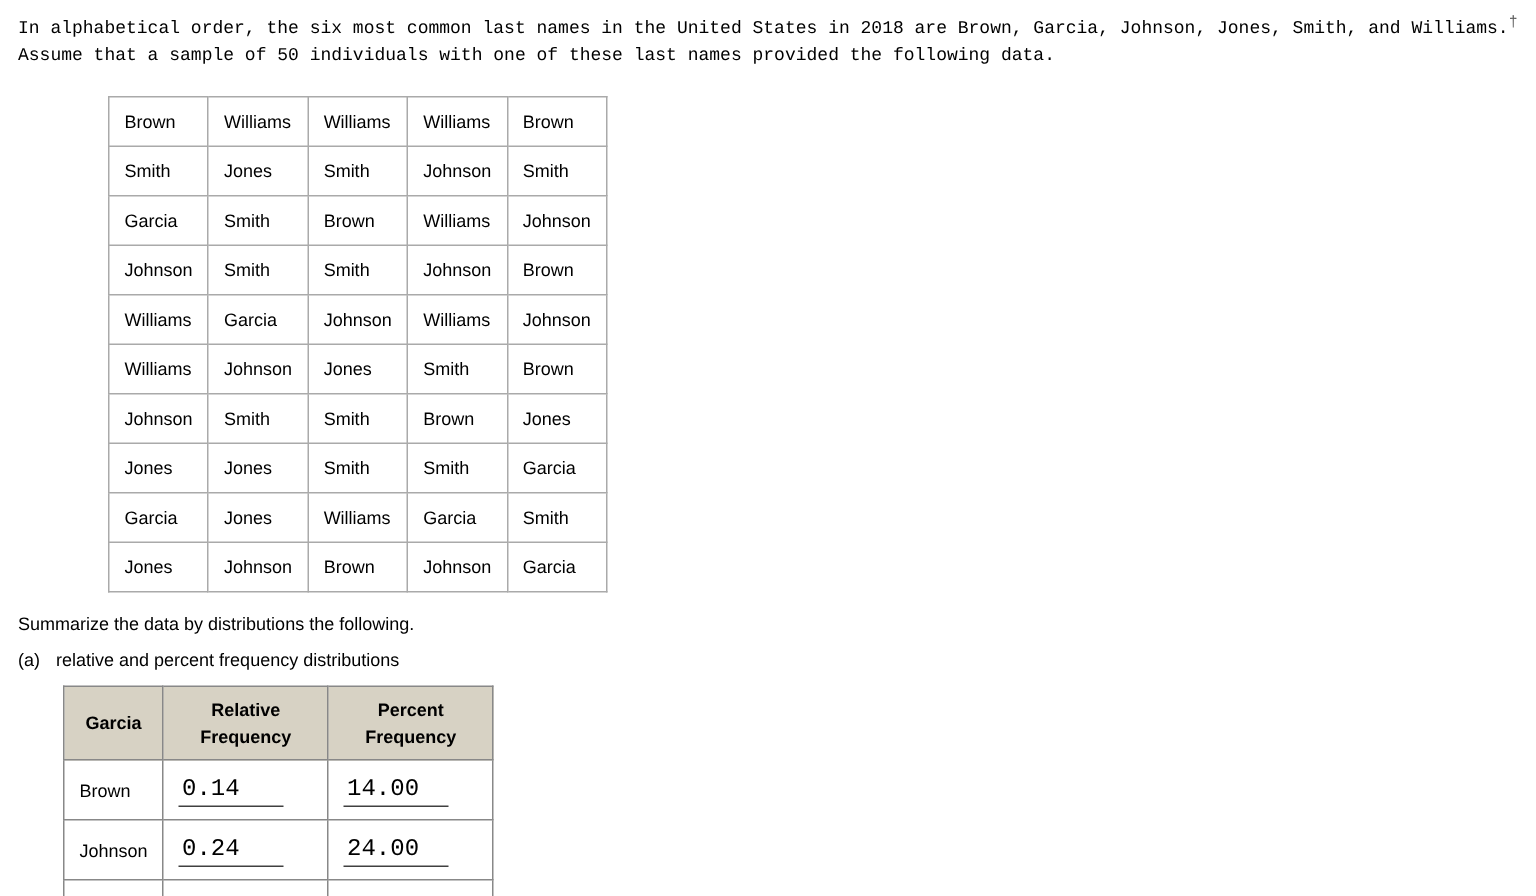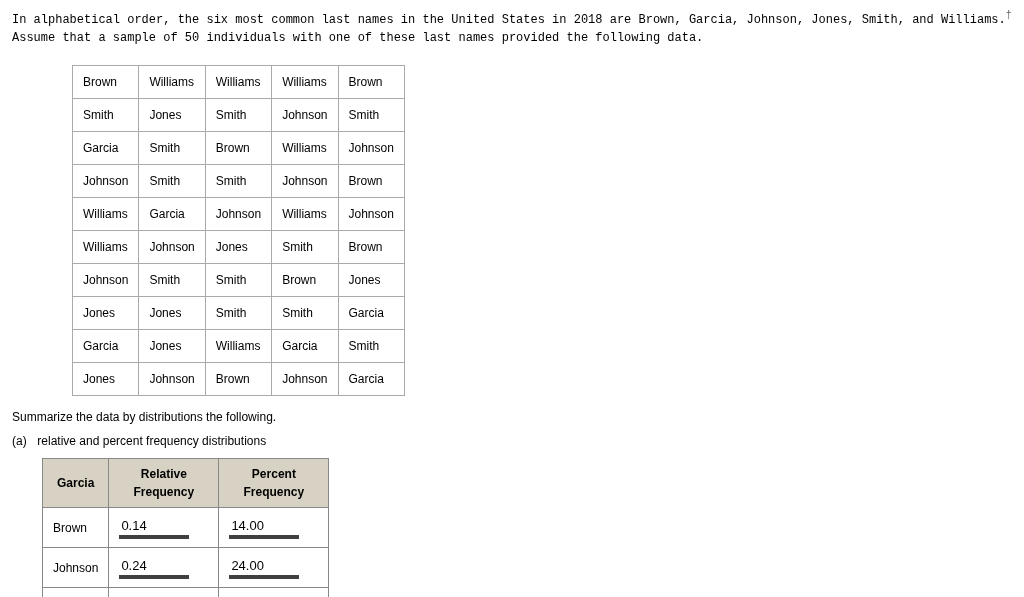--- a/index.html
+++ b/index.html
@@ -45,24 +45,24 @@
     table.freq-table td {
       border: 1px solid #888;
       padding: 8px 10px;
       font-size: 12px;
       vertical-align: middle;
     }
     .cell-class { min-width: 60px; }
     .cell-val { min-width: 110px; }
     .input-line {
       border: none;
-      border-bottom: 4px solid #404040;
+      border-bottom: 1px solid #404040;
       width: 70px;
-      font-family: Liberation Sans, sans-serif;
-      font-size: 13px;
+      font-family: Liberation Mono, monospace;
+      font-size: 16px;
       padding: 2px 2px;
       background: transparent;
     }
   </style>
 </head>
 <body>
 
 <div class="intro">
   <span>In alphabetical order, the six most common last names in the United States in 2018 are Brown, Garcia, Johnson, Jones, Smith, and Williams.</span><span class="dagger">†</span><span> Assume that a sample of 50 individuals with one of these last names provided the following data.</span>
 </div>

